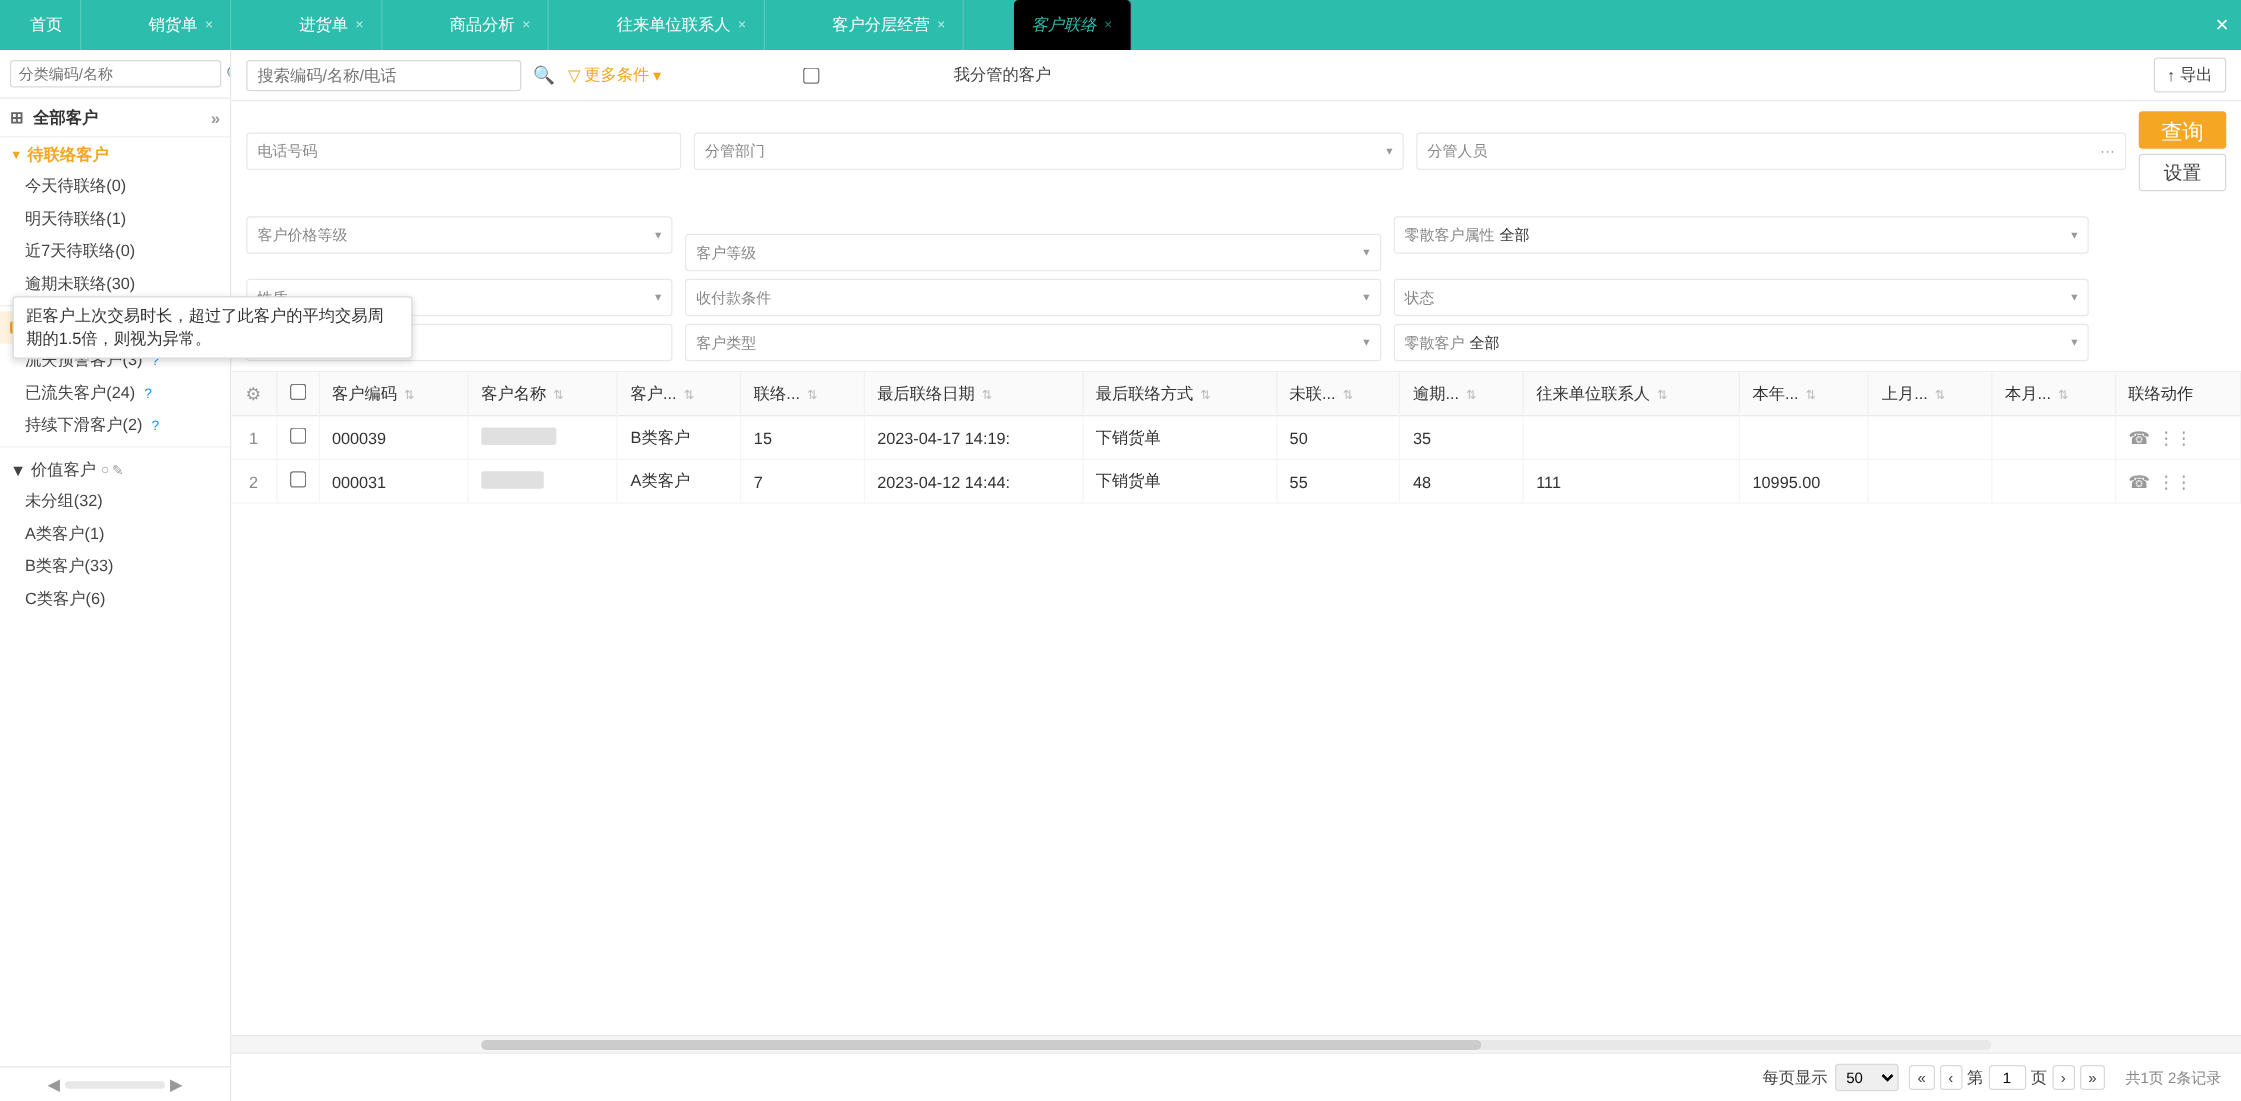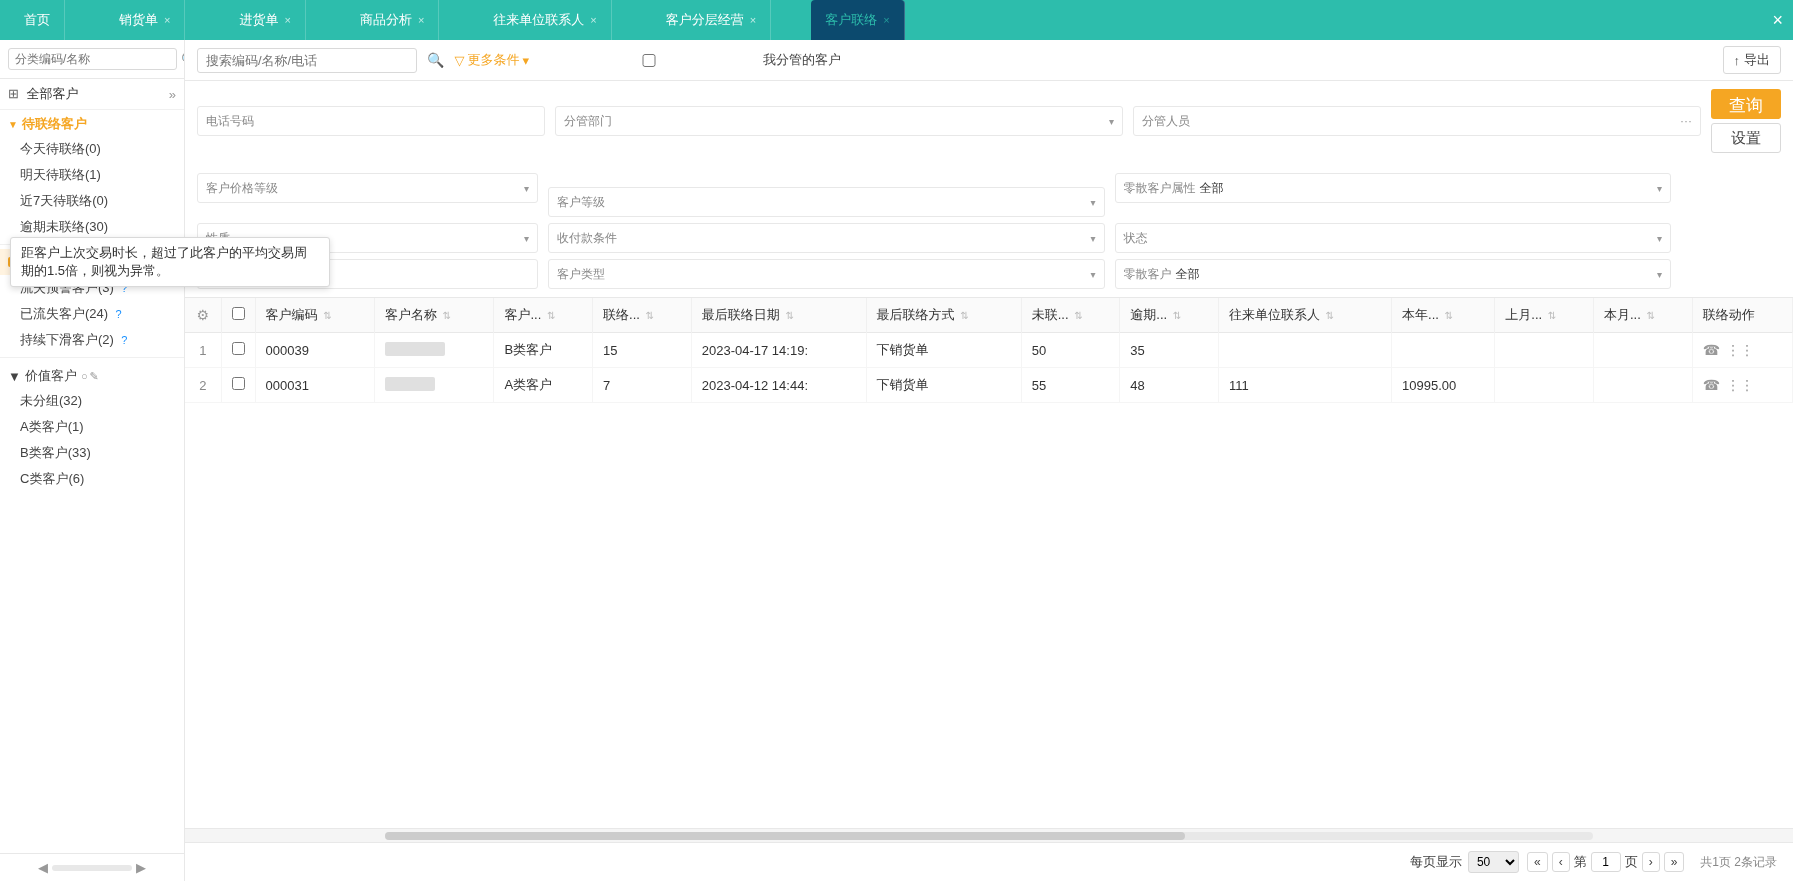--- a/index.html
+++ b/index.html
@@ -8,21 +8,21 @@
     
     .top-nav {
       display: flex; align-items: center; background: #2dbdac; height: 40px; padding: 0 10px;
       position: relative;
       gap: 40px;
     }
     .nav-tab {
       display: flex; align-items: center; height: 100%; padding: 0 14px; color: #fff;
       cursor: pointer; font-size: 13px; white-space: nowrap; border-right: 1px solid rgba(255,255,255,0.2);
     }
-    .nav-tab.active { background: #0c4a6e; color: #2dbdac; border-radius: 4px 4px 0 0; }
+    .nav-tab.active { background: #000000; color: #2dbdac; border-radius: 4px 4px 0 0; font-style: italic; }
     .nav-tab .close-x { margin-left: 6px; font-size: 11px; opacity: 0.7; }
     .nav-close-btn {
       position: absolute; right: 10px; top: 50%; transform: translateY(-50%);
       color: #fff; font-size: 18px; cursor: pointer; background: none; border: none;
     }
 
     
     .main-layout { display: flex; height: calc(881px - 40px); }
 
     
@@ -34,21 +34,21 @@
       display: flex; align-items: center; padding: 8px; border-bottom: 1px solid #e8e8e8;
     }
     .sidebar-search input {
       flex: 1; border: 1px solid #d9d9d9; border-radius: 3px; padding: 3px 6px;
       font-size: 12px; outline: none;
     }
     .sidebar-search .search-icon-btn {
       margin-left: 4px; color: #999; cursor: pointer; background: none; border: none;
     }
     .sidebar-section {
-      padding: 6px 8px; font-size: 13px; font-weight: normal; color: #333;
+      padding: 6px 8px; font-size: 13px; font-weight: bold; color: #333;
       display: flex; align-items: center; justify-content: space-between;
       border-bottom: 1px solid #f0f0f0;
     }
     .sidebar-section .icon-all { margin-right: 4px; color: #666; }
     .sidebar-section .collapse-btn { color: #999; cursor: pointer; }
     .sidebar-group { padding: 0; }
     .sidebar-group-title {
       display: flex; align-items: center; padding: 5px 8px 3px 8px;
       color: #f5a623; font-size: 13px; cursor: pointer; font-weight: bold;
     }

